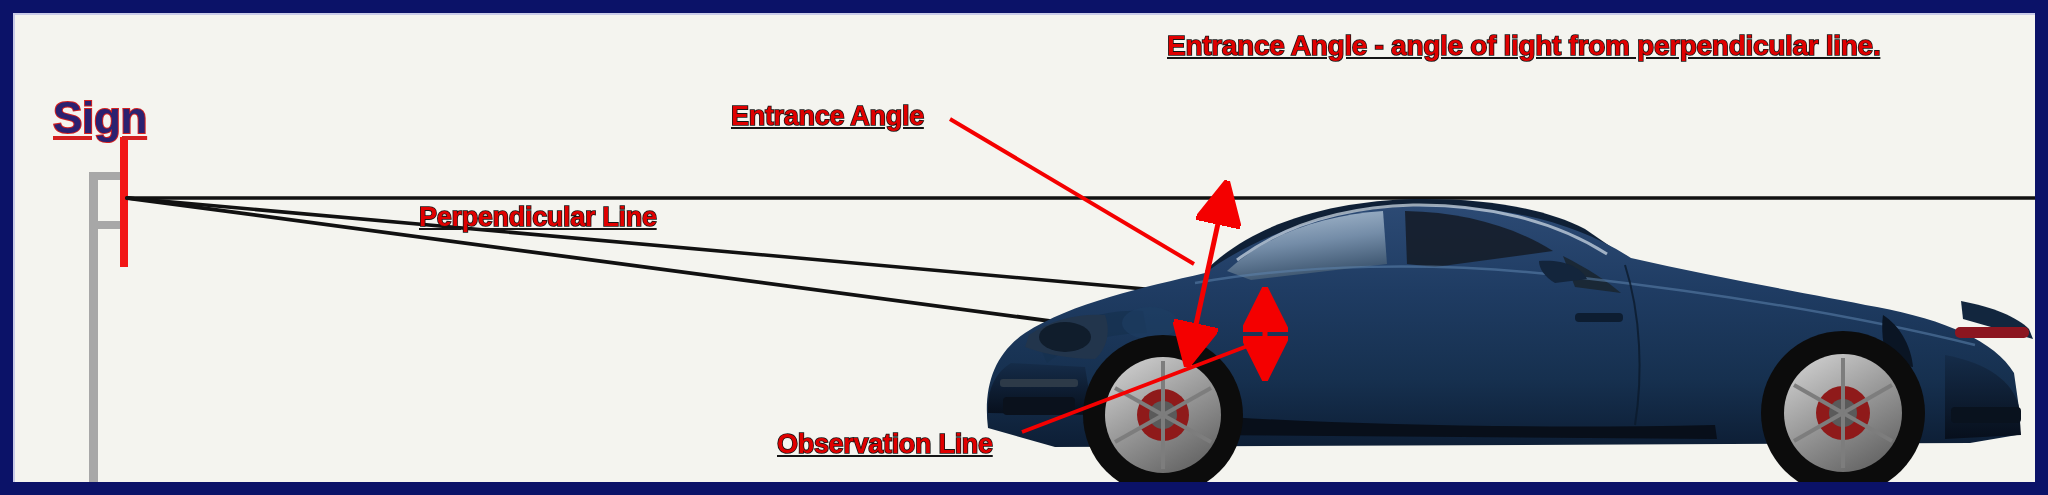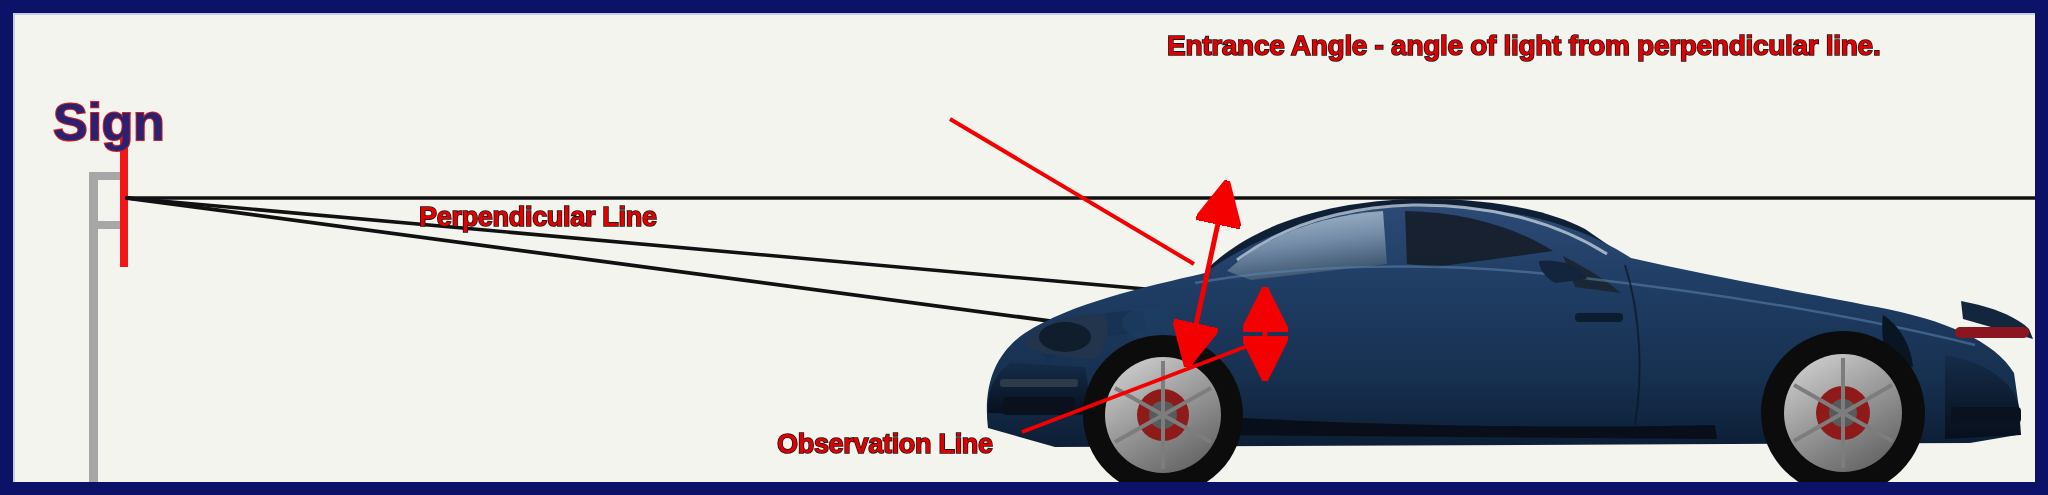--- a/index.html
+++ b/index.html
@@ -36,32 +36,33 @@
     position: absolute;
     left: 0;
     top: 0;
   }
   .label {
     position: absolute;
     white-space: nowrap;
     font-weight: bold;
     line-height: 1.05;
     letter-spacing: -0.3px;
+    text-decoration: underline;
   }
   .label-red {
     color: #e00000;
     -webkit-text-stroke: 1.6px #151515;
     paint-order: stroke fill;
   }
   .label-sign {
     color: #2b2170;
     -webkit-text-stroke: 2px #d42020;
     paint-order: stroke fill;
   }
-  #label-sign { left: 38px; top: 80px; font-size: 52px; }
+  #label-sign { left: 38px; top: 80px; font-size: 44px; }
   #label-perpendicular-line { left: 404px; top: 152px; font-size: 27px; margin-top: 36px; }
   #label-entrance-angle { left: 716px; top: 87px; font-size: 27px; }
   #label-observation-angle { left: 762px; top: 415px; font-size: 27px; }
   #legend-block { left: 1152px; top: 16px; font-size: 28px; }
   #legend-block div { margin-bottom: 9px; }
 </style>
 </head>
 <body>
 
 <div id="diagram-frame">
@@ -209,20 +210,21 @@
         <line x1="935" y1="104" x2="1179" y2="249" stroke-width="4"></line>
 
         <line x1="1007" y1="417" x2="1243" y2="327" stroke-width="4"></line>
       </g>
     </svg>
 
     <div class="label label-sign" id="label-sign">Sign</div>
 
     <div class="label label-red" id="label-perpendicular-line">Perpendicular Line</div>
 
+    <div class="label label-red" id="label-entrance-angle">Entrance Angle</div>
 
     <div class="label label-red" id="label-observation-angle">Observation Line</div>
 
     <div class="label label-red" id="legend-block">
       <div>Entrance Angle - angle of light from perpendicular line.</div>
     </div>
 
   </div>
 </div>
 

